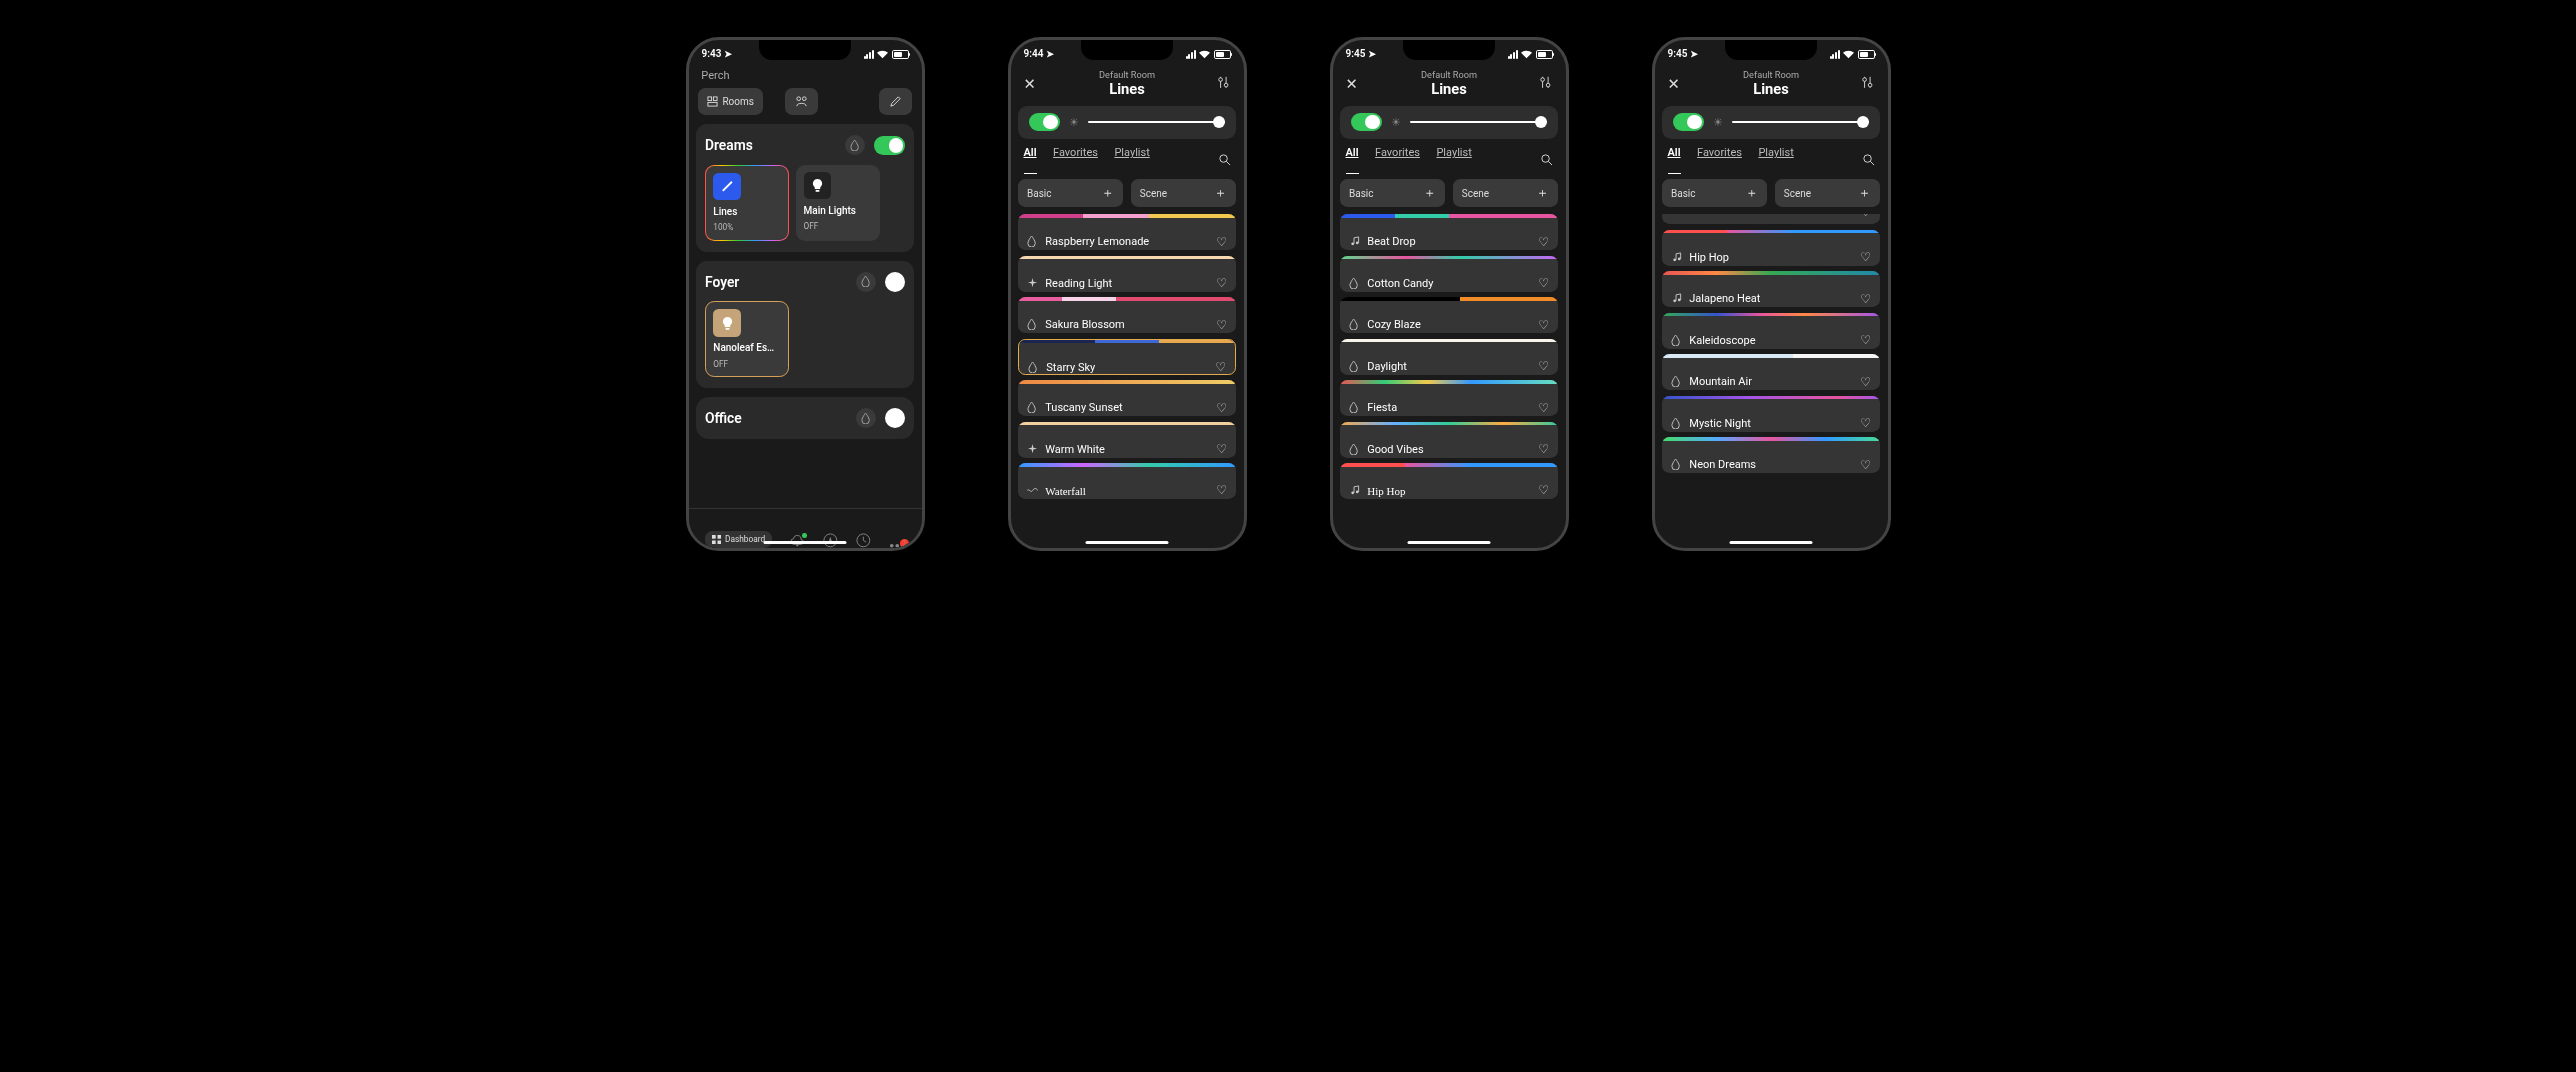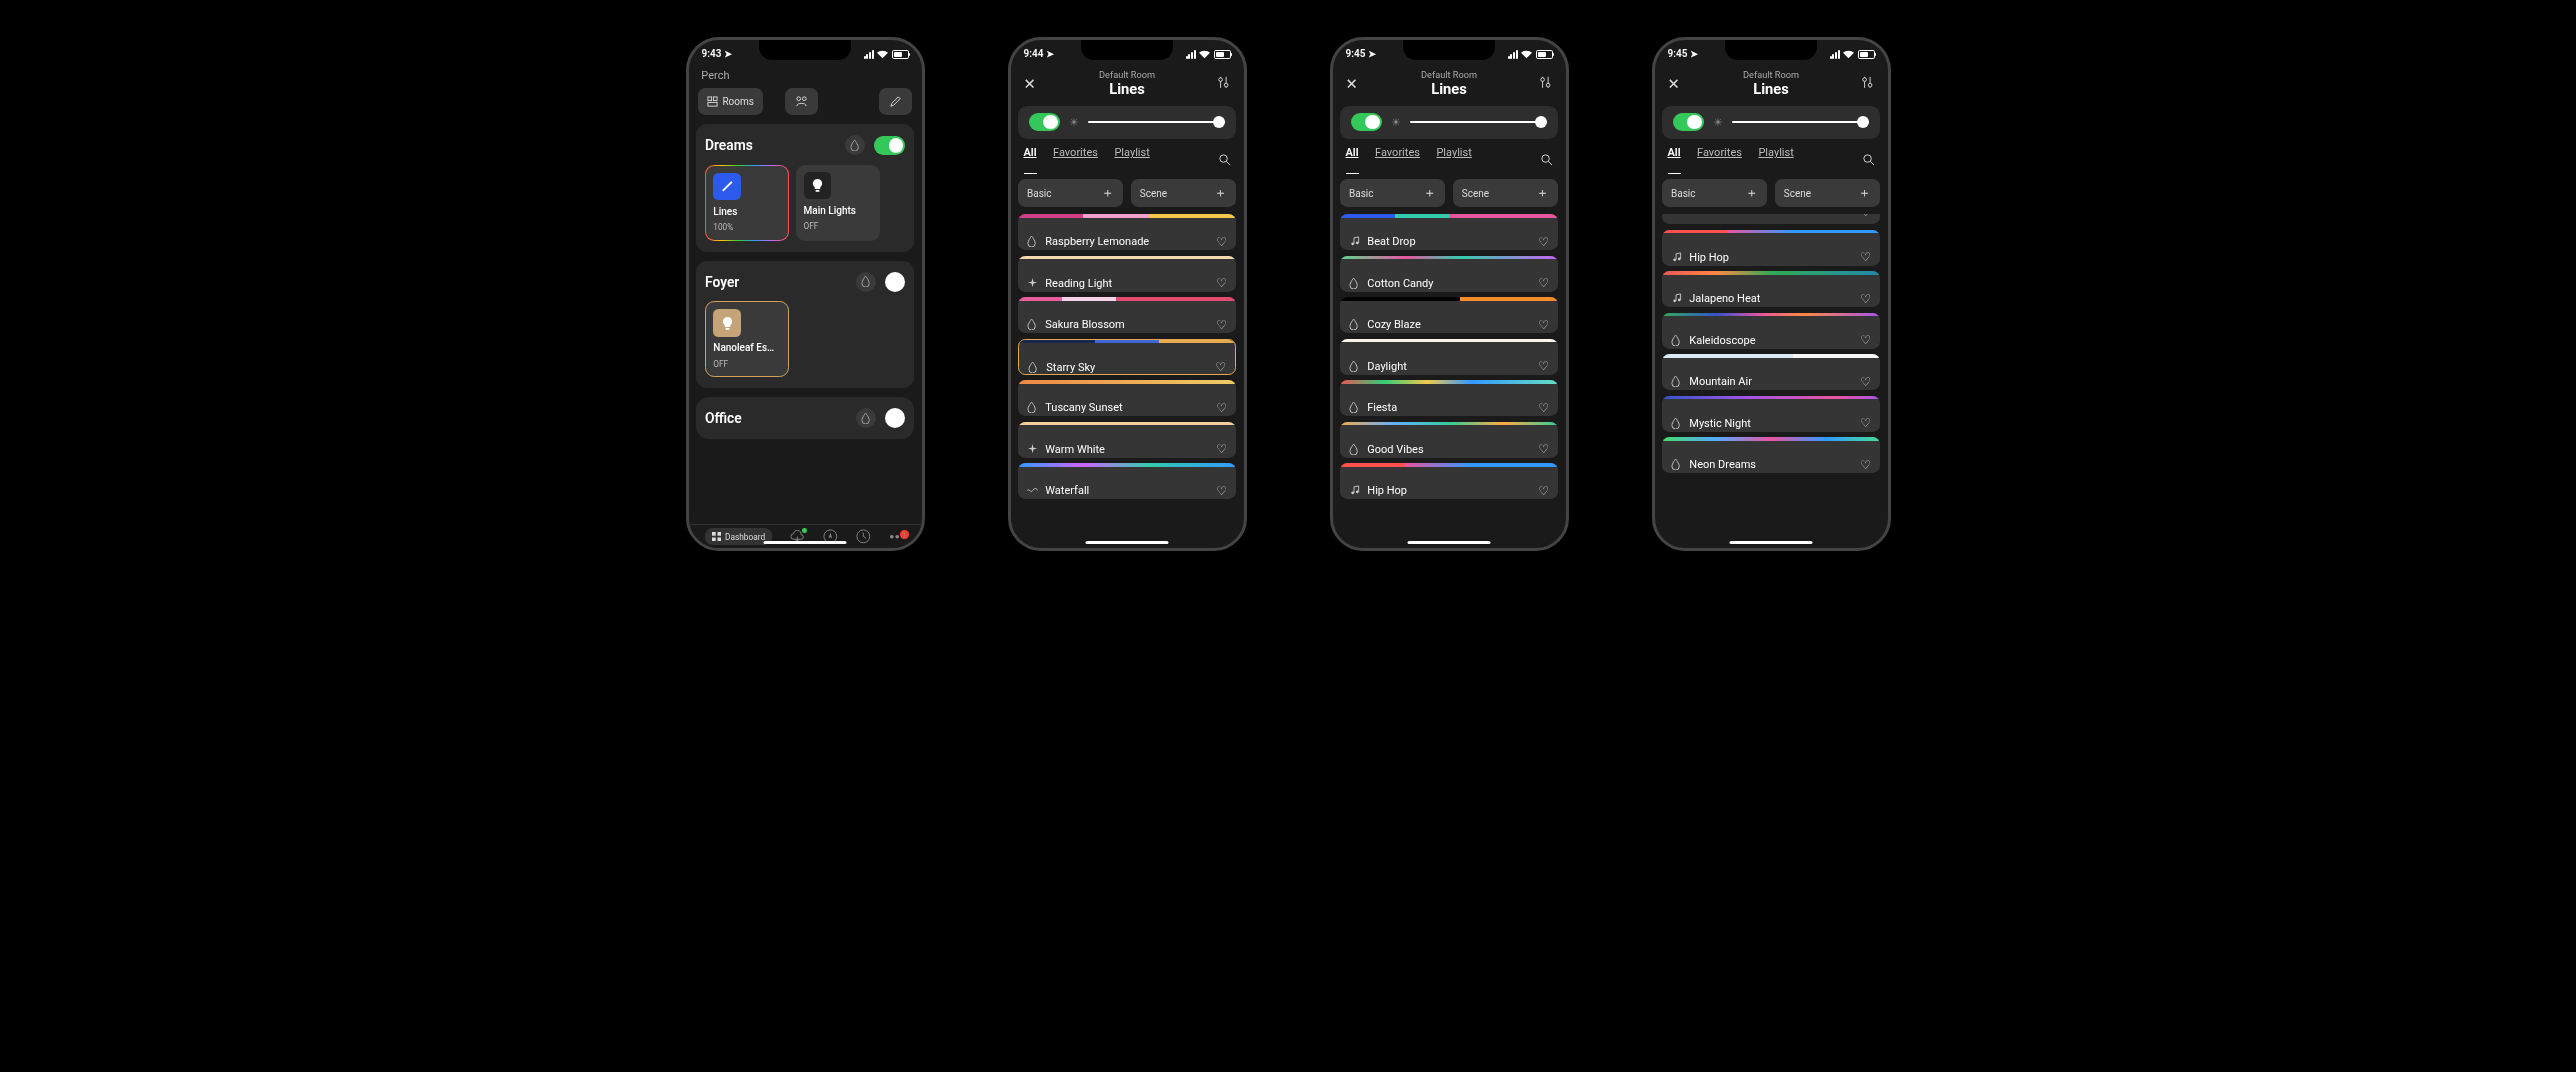--- a/index.html
+++ b/index.html
@@ -92,22 +92,22 @@
   }
   .tile.orange-border { border: 1.4px solid #d4a05a; }
   .tile-icon { width: 27.5px; height: 27.5px; border-radius: 5.5px; display: flex; align-items: center; justify-content: center; font-size: 13px; }
   .tile-icon.blue { background: #2b5aed; }
   .tile-icon.dark { background: #222; }
   .tile-icon.tan { background: #c4a478; }
   .tile-label { font-size: 10px; font-weight: 500; white-space: nowrap; overflow: hidden; text-overflow: ellipsis; }
   .tile-sub { font-size: 8.3px; color: #bbb; }
 
   .bottom-nav {
-    height: 24px; background: #1a1a1a; border-top: 0.9px solid #333;
-    display: flex; align-items: center; justify-content: space-around; padding: 0 7.3px;
+    height: 40px; background: #1a1a1a; border-top: 0.9px solid #333;
+    display: flex; align-items: flex-end; justify-content: space-around; padding: 0 7.3px;
     position: relative;
   }
   .nav-item { font-size: 13px; color: #888; position: relative; }
   .nav-item.dash { display:flex; align-items:center; gap:3.7px; background:#333; border-radius:7.3px; padding:3.7px 7.3px; color:#ddd; font-size:8.3px; }
   .badge { position:absolute; top:-3.7px; right:-3.7px; width:9.2px; height:9.2px; background:#ff3b30; border-radius:50%; font-size:6.4px; display:flex; align-items:center; justify-content:center; }
   .green-dot { position:absolute; top:-1.8px; right:-1.8px; width:4.6px; height:4.6px; background:#34c759; border-radius:50%; }
   .home-indicator { position:absolute; bottom:3.7px; left:50%; transform:translateX(-50%); width:83px; height:3.7px; background:#fff; border-radius:1.8px; }
 
   
   .header2 { padding: 1.8px 13px 7.3px; text-align: center; position: relative; }
@@ -139,21 +139,21 @@
     background:#353535; border-radius:7.3px; margin-bottom:5.5px; overflow:hidden;
     position:relative; height:36px;
   }
   .scene-item.selected { border:1.4px solid #e6a94d; }
   .scene-gradient { height:3.7px; width:100%; }
   .scene-body { display:flex; align-items:center; gap:7.3px; padding:5.5px 9.2px; height:48px; }
   .scene-icon { font-size:10px; color:#ccc; width:11px; }
   .scene-name { font-size:11px; flex:1; }
   .heart { font-size:12px; color:#ccc; }
   .scenes.cut .scene-item:first-child { margin-top:-26px; }
-  .scenes.cut2 .scene-item:last-child { margin-bottom:-26px; }
+  .scenes.cut2 .scene-item:last-child { margin-bottom:-26px;font-family:Liberation Serif, serif; }
 
   svg { display:block; }
 </style>
 </head>
 <body>
 
 <div class="phone">
   <div class="notch"></div>
   <div class="status-bar">
     <div class="status-left">

